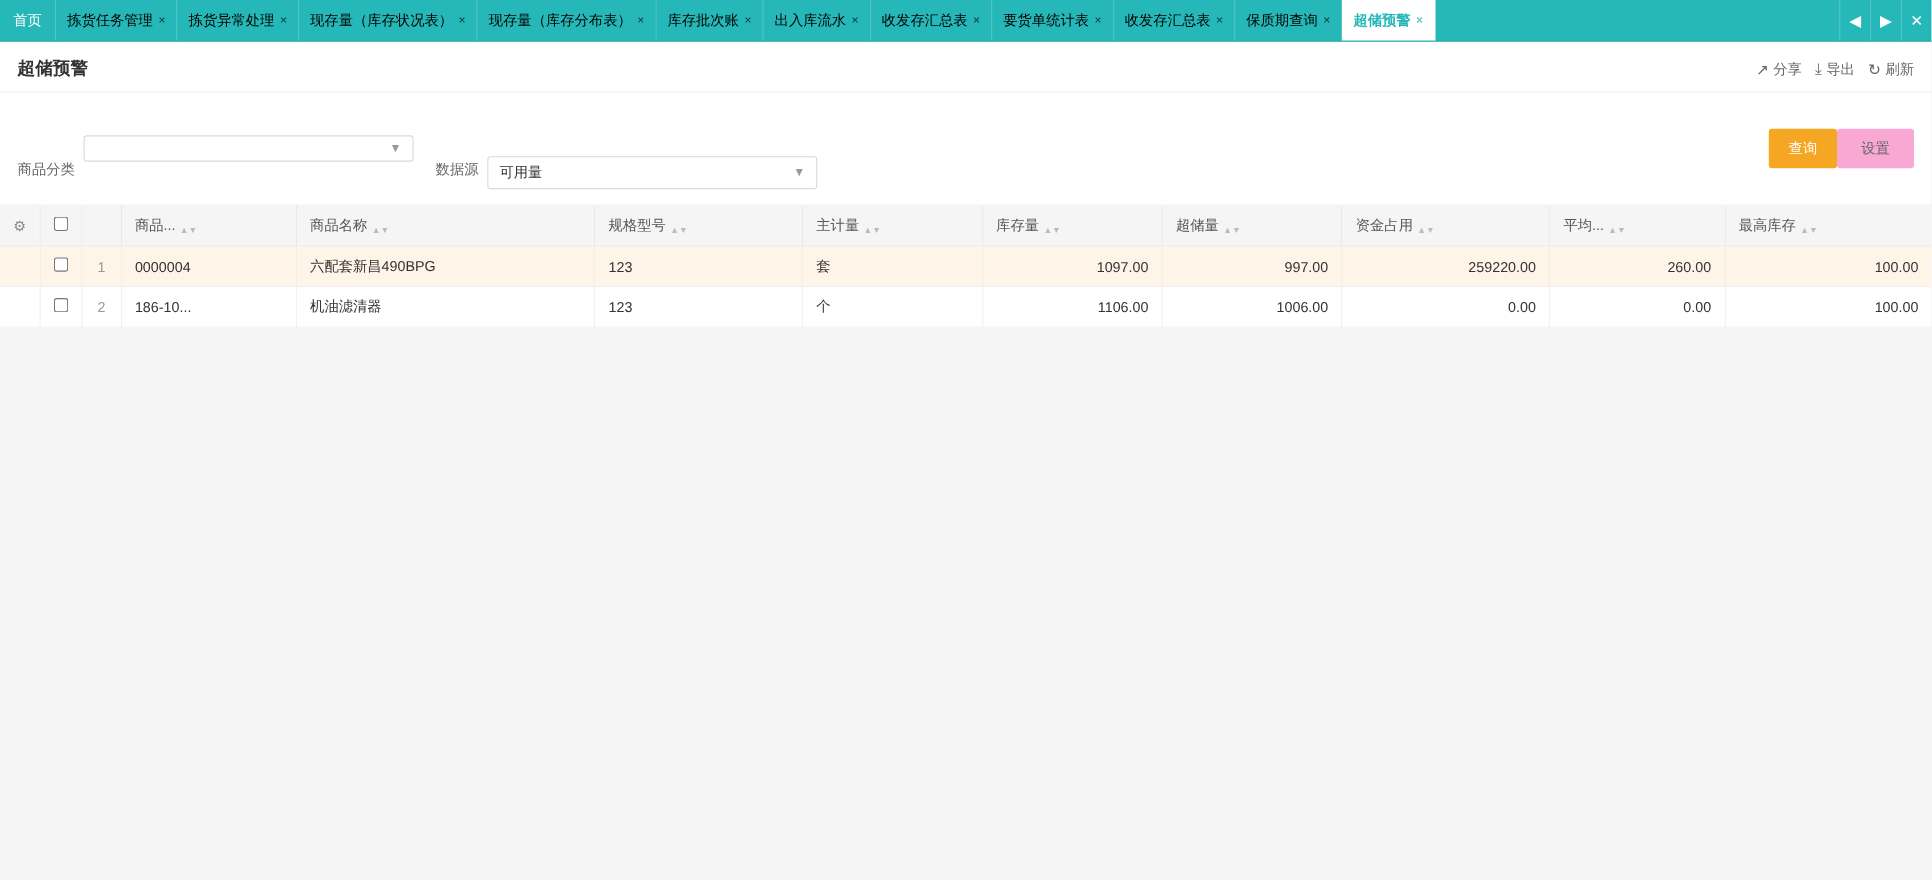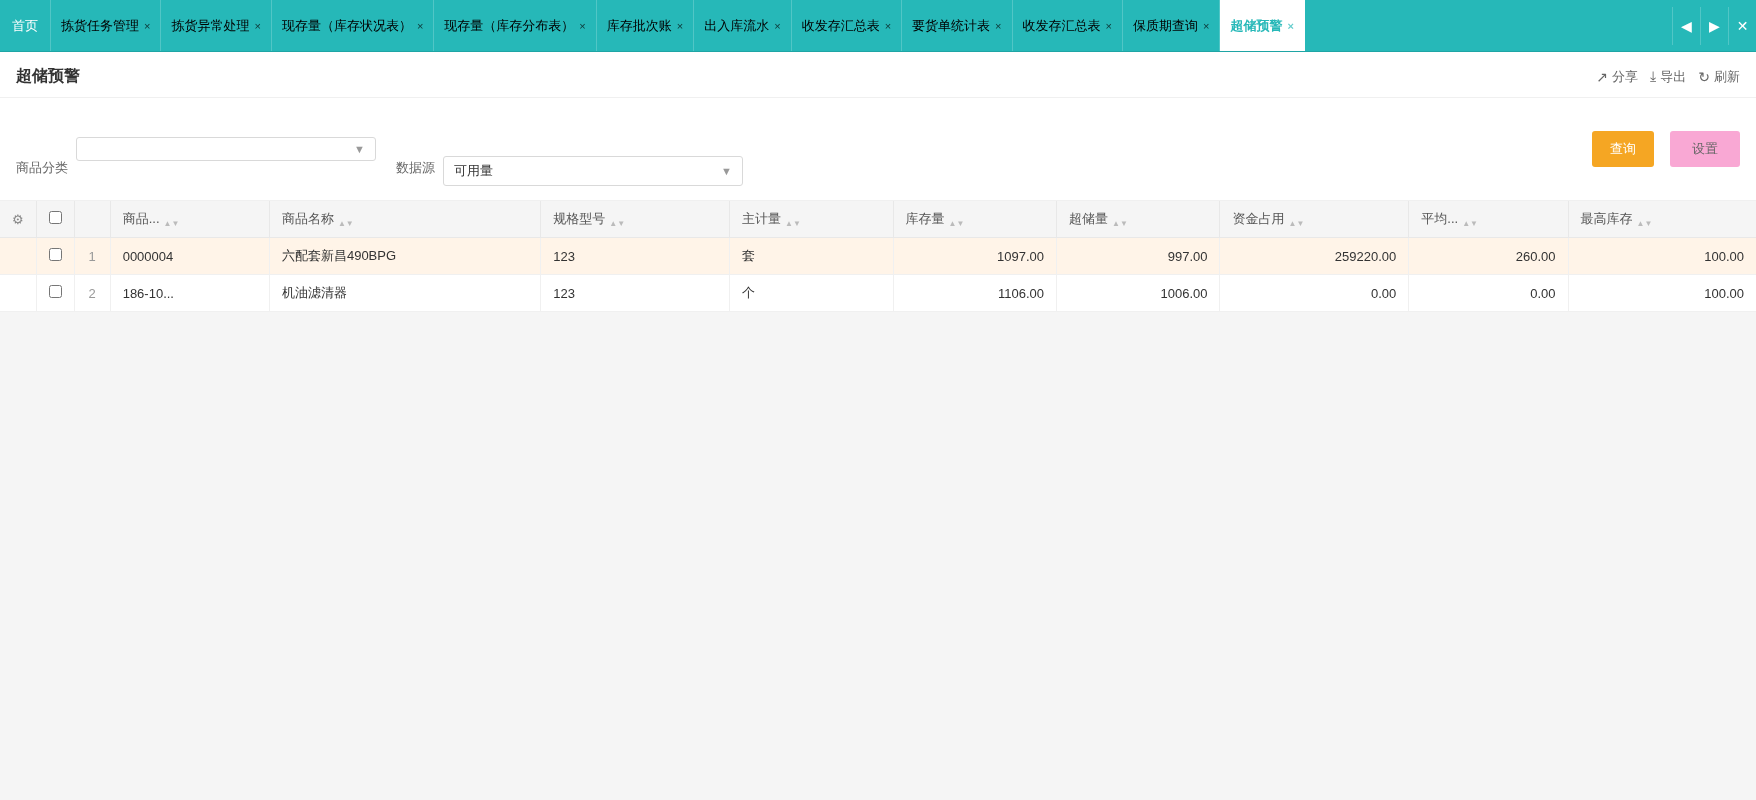--- a/index.html
+++ b/index.html
@@ -3,21 +3,21 @@
   <meta charset="utf-8">
   <style>
     * { box-sizing: border-box; margin: 0; padding: 0; }
     body { font-family: 'Microsoft YaHei', Arial, sans-serif; font-size: 13px; background: #f5f5f5; color: #333; }
 
     
     .top-nav {
       display: flex;
       align-items: center;
       background: #26b8b8;
-      height: 52px;
+      height: 38px;
       overflow: hidden;
       border-bottom: 1px solid #1fa5a5;
     }
     .top-nav .nav-item {
       display: flex;
       align-items: center;
       padding: 0 10px;
       height: 100%;
       color: #000000;
       font-size: 13px;
@@ -121,21 +121,21 @@
       padding: 5px 10px;
       background: #fff;
       cursor: pointer;
       min-width: 220px;
       justify-content: space-between;
     }
     .filter-select-arrow { color: #999; font-size: 11px; margin-left: 8px; }
     .filter-actions {
       margin-left: auto;
       display: flex;
-      gap: 16px;
+      gap: 0;
     }
     .btn-query {
       background: #f5a623;
       color: #fff;
       border: none;
       border-radius: 3px;
       padding: 6px 18px;
       cursor: pointer;
       font-size: 13px;
     }

